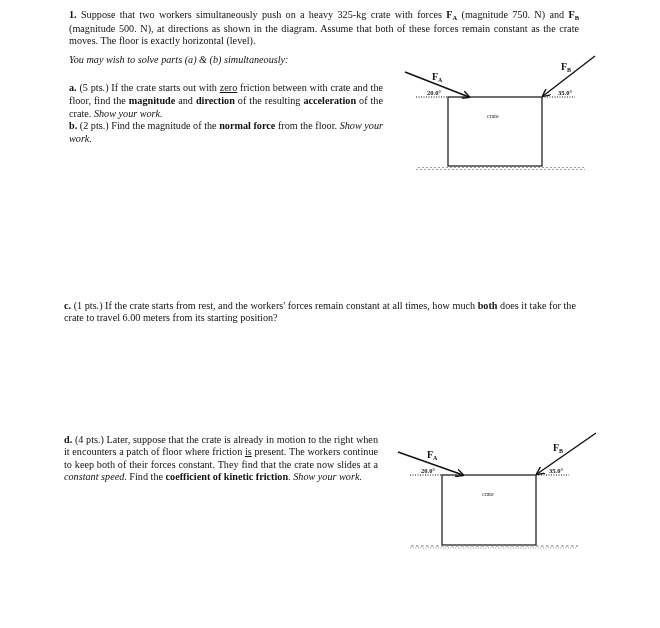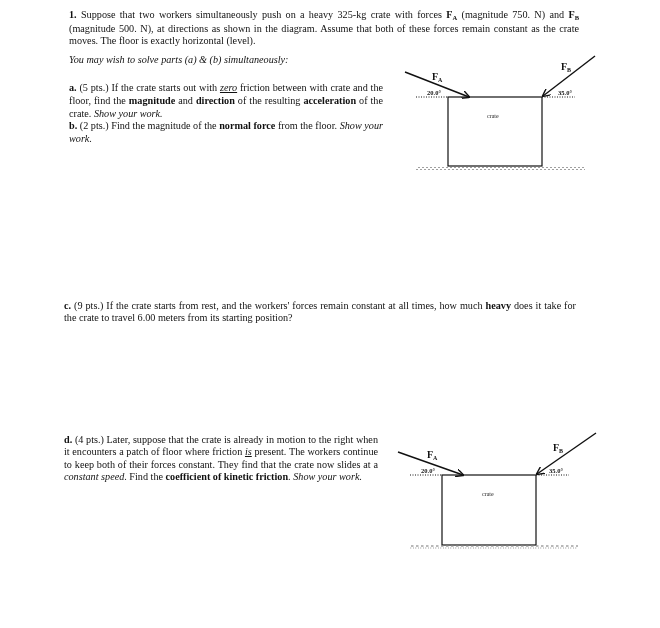--- a/index.html
+++ b/index.html
@@ -2,39 +2,39 @@
 <html><head>
 <meta charset="utf-8">
 <style>
   html, body { margin:0; padding:0; background:#ffffff; }
   body { width:660px; height:628px; position:relative; overflow:hidden;
          font-family:"Liberation Serif", "DejaVu Serif", serif; color:#111; }
   .p { position:absolute; font-size:10.2px; line-height:11.6px; text-align:justify; text-align-last:left; }
   .p b { font-weight:bold; }
   .p i { font-style:italic; }
   .sub { font-size:6.5px; vertical-align:-1.5px; font-weight:bold; }
-  .u { text-decoration:underline; font-style:italic; }
+  .u { text-decoration:underline; }
   #q1 { left:69px; top:9px; width:510px; }
   #hint { left:69px; top:54px; width:320px; font-style:italic; }
   #pa { left:69px; top:82px; width:314px; line-height:12.8px; }
   #pc { left:64px; top:300px; width:512px; line-height:12.3px; }
   #pd { left:64px; top:434px; width:314px; line-height:12.3px; }
   svg { position:absolute; left:0; top:0; }
   .dlabel { font-family:"Liberation Serif", serif; font-weight:bold; }
 </style>
 </head>
 <body>
 
 <div id="q1" class="p"><b>1.</b>  <span>Suppose that two workers simultaneously push on a heavy 325-kg crate with forces </span><b><span>F</span><span class="sub">A</span></b><span> (magnitude 750. N) and </span><b><span>F</span><span class="sub">B</span></b><span> (magnitude 500. N), at directions as shown in the diagram.  Assume that both of these forces remain constant as the crate moves.  The floor is exactly horizontal (level).</span></div>
 
 <div id="hint" class="p">You may wish to solve parts (a) &amp; (b) simultaneously:</div>
 
 <div id="pa" class="p"><b>a.</b><span> (5 pts.)  If the crate starts out with </span><span class="u">zero</span><span> friction between with crate and the floor, find the </span><b>magnitude</b><span> and </span><b>direction</b><span> of the resulting </span><b>acceleration</b><span> of the crate.  </span><i>Show your work.</i><br><b>b.</b><span> (2 pts.)  Find the magnitude of the </span><b>normal force</b><span> from the floor.  </span><i>Show your work.</i></div>
 
-<div id="pc" class="p"><b>c.</b><span> (9 pts.)  If the crate starts from rest, and the workers' forces remain constant at all times, how much </span><b>heavy</b><span> does it take for the crate to travel 6.00 meters from its starting position?</span></div>
+<div id="pc" class="p"><b>c.</b><span> (1 pts.)  If the crate starts from rest, and the workers' forces remain constant at all times, how much </span><b>both</b><span> does it take for the crate to travel 6.00 meters from its starting position?</span></div>
 
 <div id="pd" class="p"><b>d.</b><span> (4 pts.)  Later, suppose that the crate is already in motion to the right when it encounters a patch of floor where friction </span><span class="u">is</span><span> present.  The workers continue to keep both of their forces constant.  They find that the crate now slides at a </span><i>constant speed</i><span>.  Find the </span><b>coefficient of kinetic friction</b><span>.  </span><i>Show your work.</i></div>
 
 <svg width="660" height="628" viewBox="0 0 660 628">
   <defs>
     <marker id="ah" markerWidth="8" markerHeight="8" refX="7" refY="4" orient="auto" markerUnits="userSpaceOnUse">
       <path d="M0,0 L8,4 L0,8" fill="none" stroke="#111" stroke-width="1.4"></path>
     </marker>
     <pattern id="smooth" width="4" height="3" patternUnits="userSpaceOnUse">
       <path d="M0,2 Q1,0 2,2 T4,2" fill="none" stroke="#777" stroke-width="0.7"></path>

